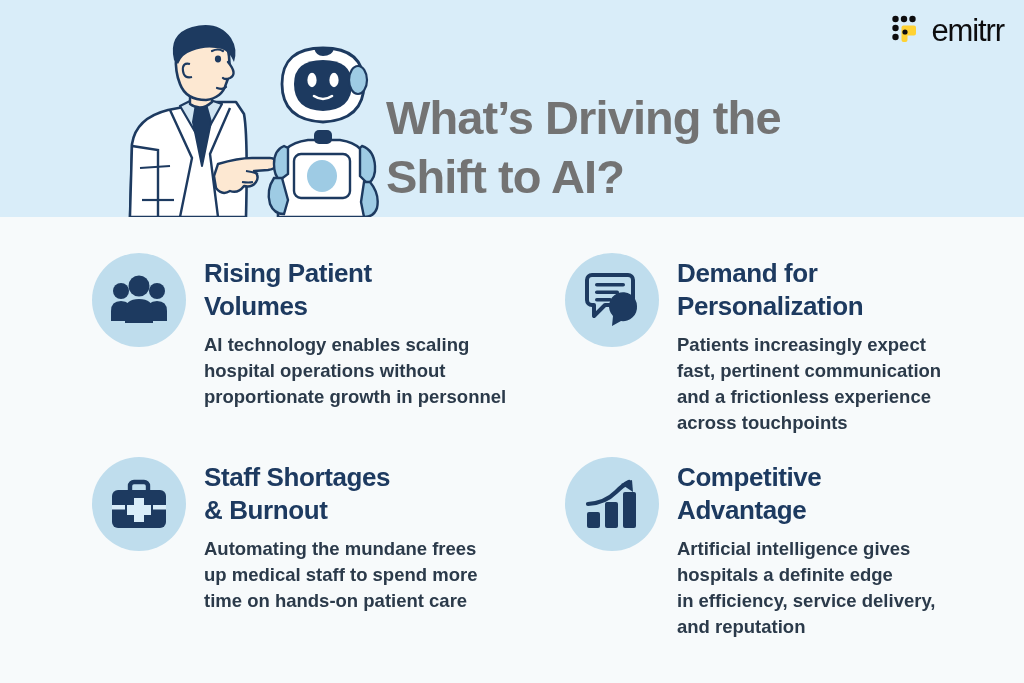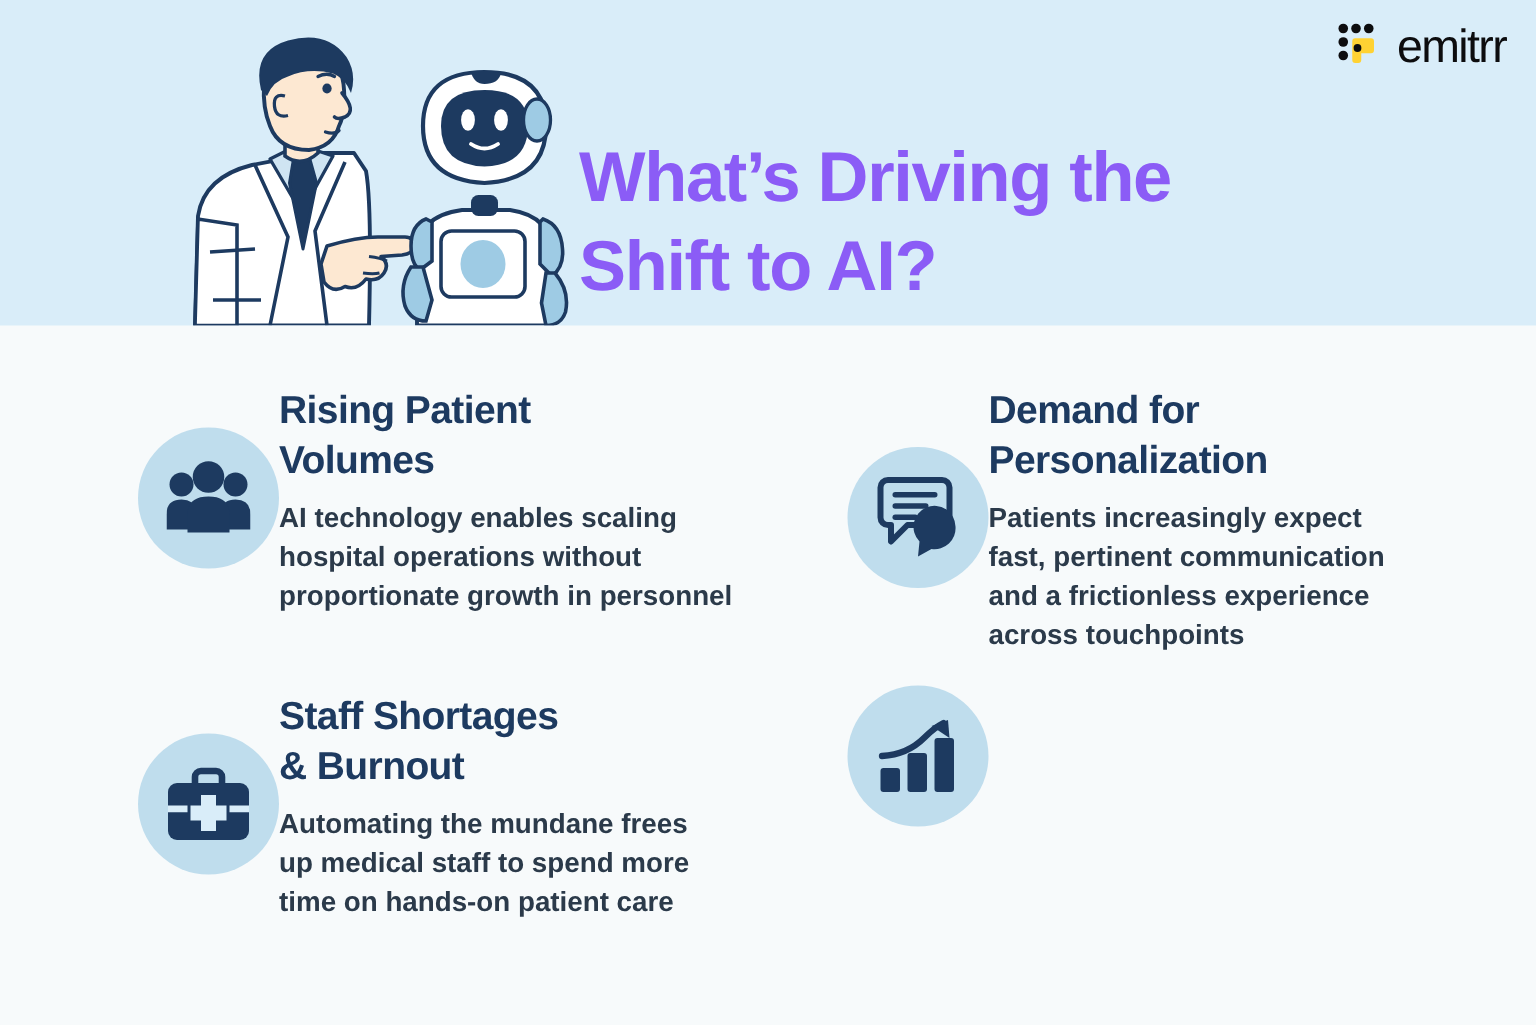--- a/index.html
+++ b/index.html
@@ -50,21 +50,21 @@
     letter-spacing: -1.1px;
     color: #0d0d0f;
     line-height: 1;
   }
 
   .hero-title {
     position: absolute;
     left: 386px;
     top: 58px;
     width: 430px;
-    color: #8b5cf6;
+    color: #737373;
     font-size: 47px;
     font-weight: 800;
     line-height: 1.25;
     letter-spacing: -0.9px;
   }
 
   .illus {
     position: absolute;
     left: 118px;
     top: 18px;
@@ -76,21 +76,22 @@
   .grid {
     position: absolute;
     left: 0;
     top: 217px;
     width: 1024px;
     height: 466px;
   }
   .card {
     position: absolute;
     display: flex;
-    align-items: center;
+    align-items: flex-start;
+    gap: 18px;
   }
   .card.c0 { left: 92px;  top: 36px;  width: 460px; }
   .card.c1 { left: 565px; top: 36px;  width: 450px; }
   .card.c2 { left: 92px;  top: 240px; width: 460px; }
   .card.c3 { left: 565px; top: 240px; width: 450px; }
 
   .icon-circle {
     flex: 0 0 auto;
     width: 94px;
     height: 94px;
@@ -288,16 +289,24 @@
     <div class="card c3">
       <div class="icon-circle">
         <svg width="54" height="52" viewBox="0 0 54 52" xmlns="http://www.w3.org/2000/svg">
           <rect x="2" y="34" width="13" height="16" rx="2" fill="#1d3a60"></rect>
           <rect x="20" y="24" width="13" height="26" rx="2" fill="#1d3a60"></rect>
           <rect x="38" y="14" width="13" height="36" rx="2" fill="#1d3a60"></rect>
           <path d="M3 26 Q20 25 31 14 Q38 7 44 4" fill="none" stroke="#1d3a60" stroke-width="4.2" stroke-linecap="round"></path>
           <path d="M47 2 L48 14 L36 6 Z" fill="#1d3a60"></path>
         </svg>
       </div>
+      <div class="card-body">
+        <h2 class="card-title">Competitive
+Advantage</h2>
+        <p class="card-desc">Artificial intelligence gives
+hospitals a definite edge
+in efficiency, service delivery,
+and reputation</p>
+      </div>
     </div>
 
   </div>
 </div>
 
 </body></html>

